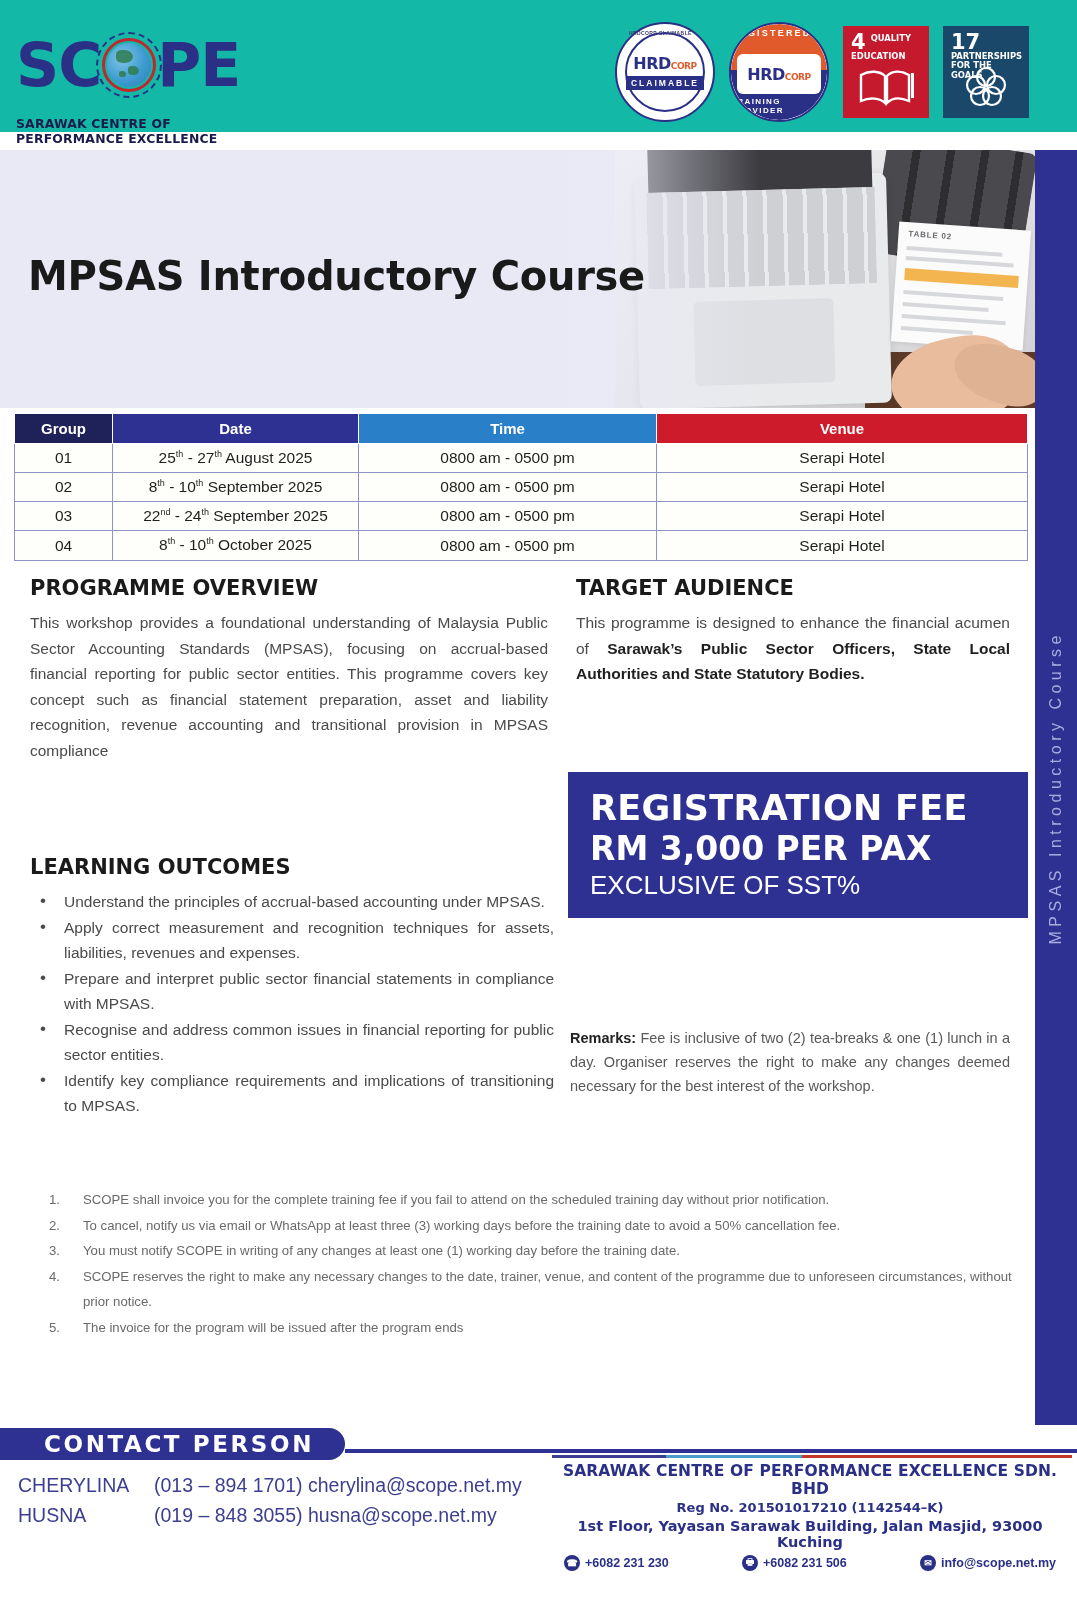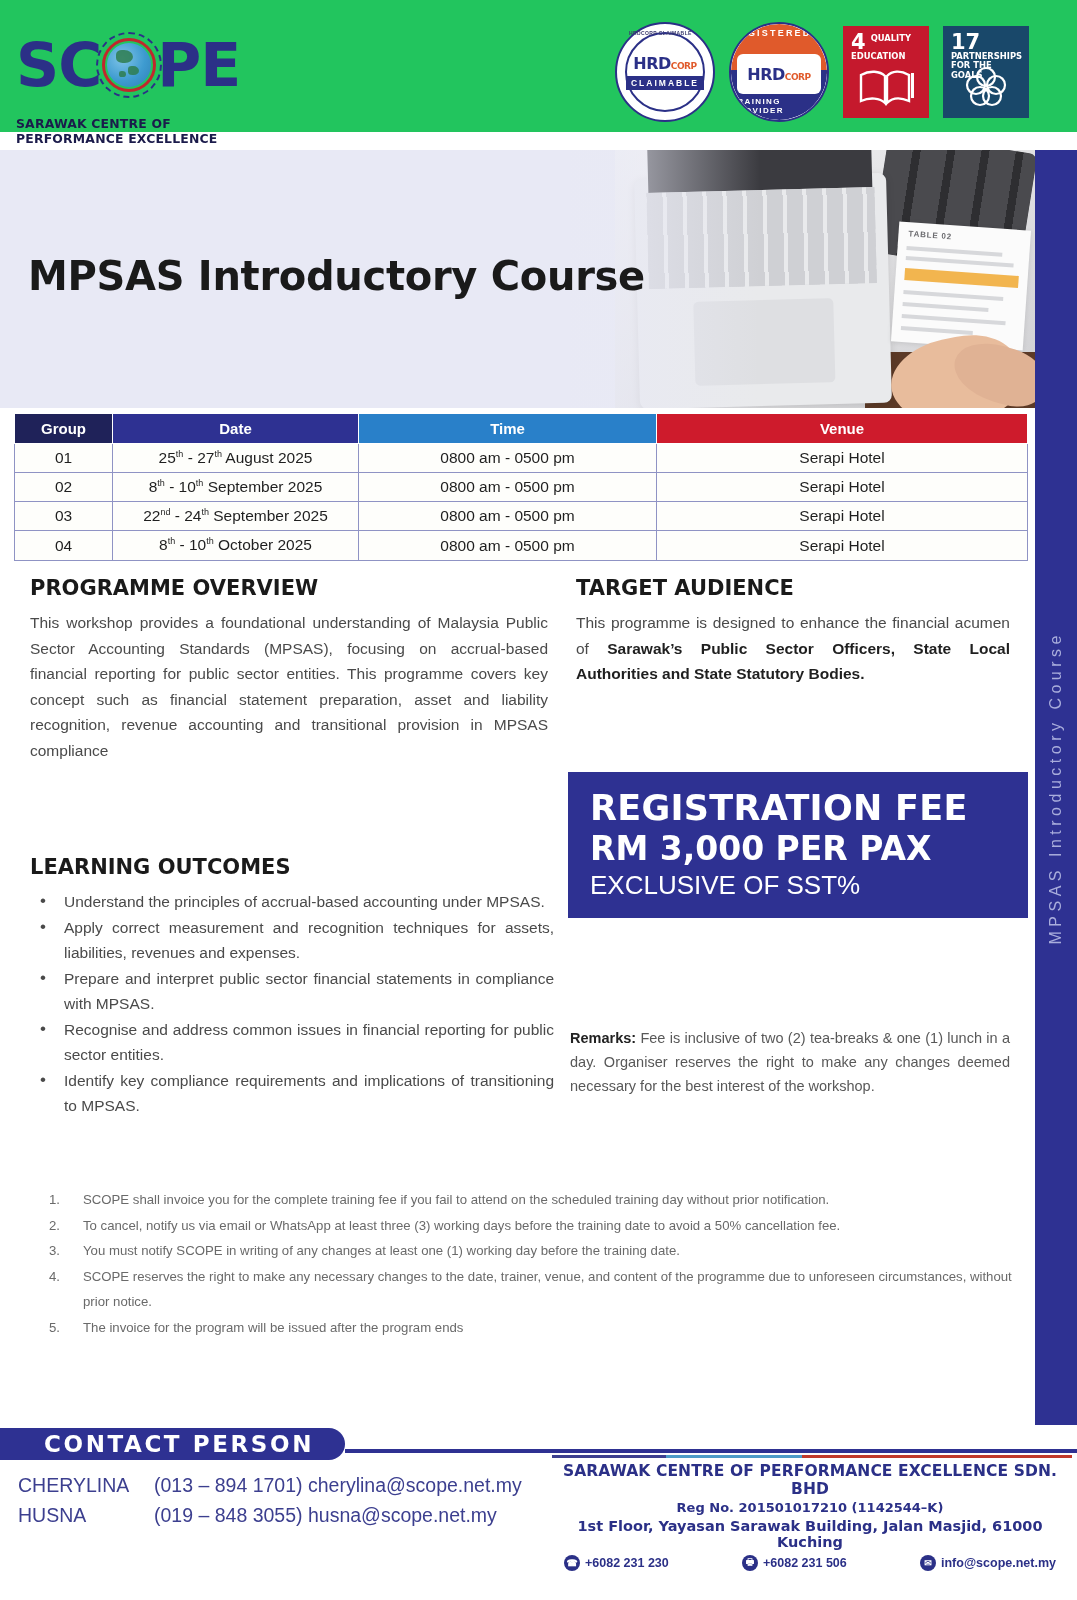--- a/index.html
+++ b/index.html
@@ -3,21 +3,21 @@
 <meta charset="utf-8">
 <style>
   * { margin:0; padding:0; box-sizing:border-box; }
   html,body { background:#ffffff; }
   body {
     width:1077px; height:1600px; position:relative; overflow:hidden;
     font-family:"Liberation Sans", sans-serif; color:#2b2b2b;
   }
 
   
-  .header { position:absolute; left:0; top:0; width:1077px; height:132px; background:#22c55e; }
+  .header { position:absolute; left:0; top:0; width:1077px; height:132px; background:#14b8a6; }
   .logo-wrap { position:absolute; left:16px; top:30px; width:250px; }
   .logo-row { display:flex; align-items:center; height:70px; }
   .logo-text { font-family:"DejaVu Sans", sans-serif; font-weight:bold; font-size:60px;
                letter-spacing:-1px; color:#2B3087; line-height:62px; }
   .globe { position:relative; width:54px; height:54px; margin:0 1px; }
   .globe .ring { position:absolute; inset:0; border:3px solid #C1272D; border-radius:50%; }
   .globe .ring2 { position:absolute; inset:-6px; border:2.5px dashed #2B3087; border-radius:50%; }
   .globe .world { position:absolute; inset:5px; border-radius:50%;
                   background:radial-gradient(circle at 35% 35%, #7FC4E8 0%, #3E9BD0 55%, #2F7FB5 100%); }
   .globe .land { position:absolute; border-radius:40% 60% 55% 45%; background:#2E7D4F; opacity:.85; }
@@ -374,21 +374,21 @@
     <div class="crow">
       <span class="nm">HUSNA</span>
       <span class="dt">(019 – 848 3055) husna@scope.net.my</span>
     </div>
   </div>
 
 <div class="org-rule"></div>
 <div class="org">
   <div class="org-n">SARAWAK CENTRE OF PERFORMANCE EXCELLENCE SDN. BHD</div>
   <div class="org-r">Reg No. 201501017210 (1142544–K)</div>
-  <div class="org-a">1st Floor, Yayasan Sarawak Building, Jalan Masjid, 61000 Kuching</div>
+  <div class="org-a">1st Floor, Yayasan Sarawak Building, Jalan Masjid, 93000 Kuching</div>
   <div class="org-c">
     <div>
       <span class="cicon">☎</span>
       <span>+6082 231 230</span>
     </div>
     <div>
       <span class="cicon">🖶</span>
       <span>+6082 231 506</span>
     </div>
     <div>

